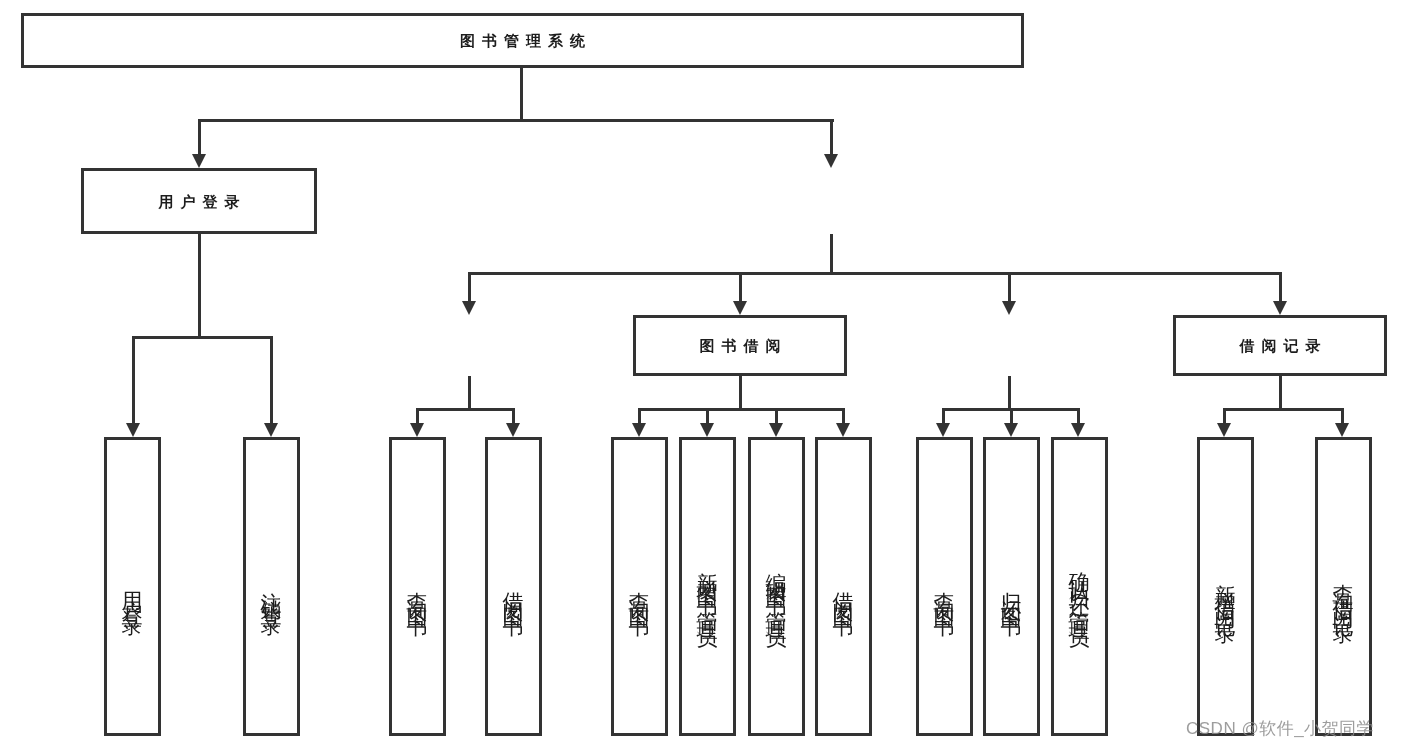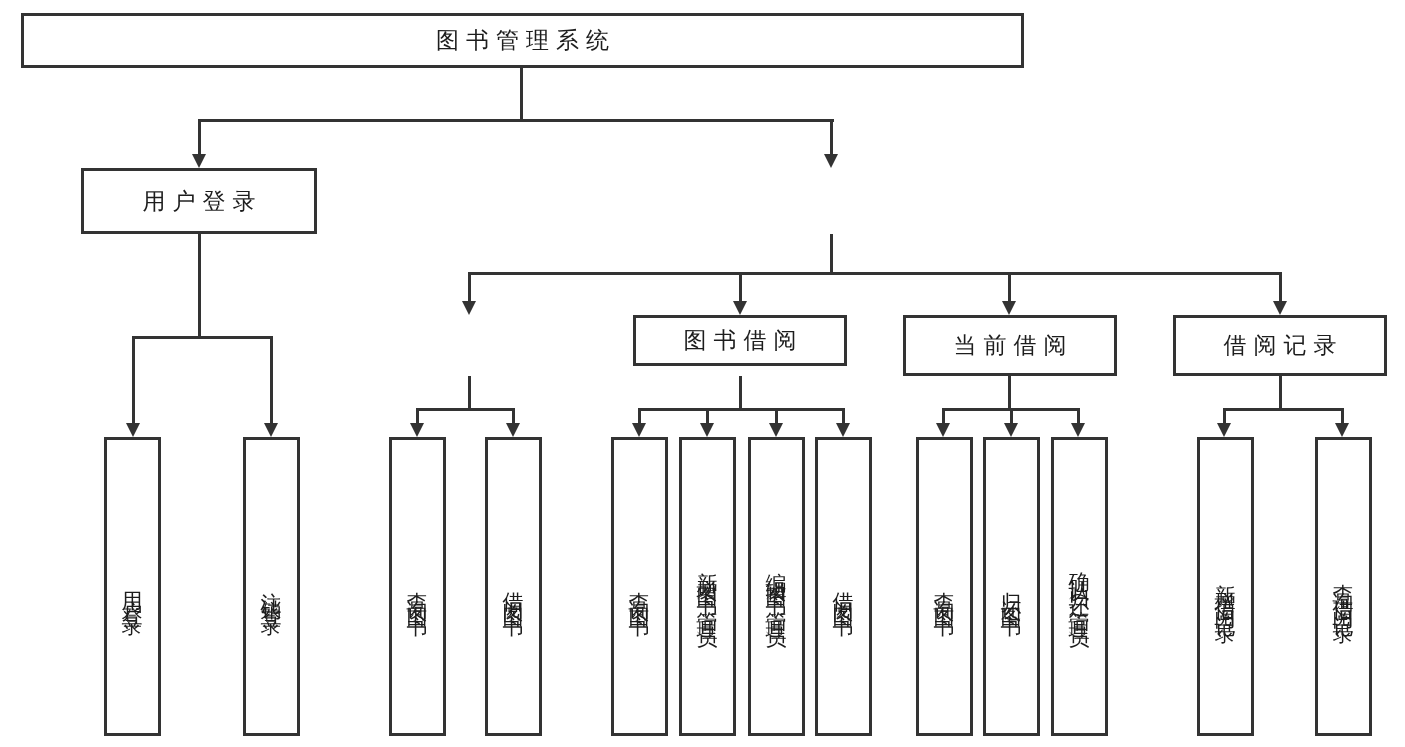--- a/index.html
+++ b/index.html
@@ -5,22 +5,22 @@
   html,body{margin:0;padding:0;background:#fff;}
   .canvas{
     position:relative;width:1405px;height:747px;background:#ffffff;
     font-family:"Liberation Sans",sans-serif;overflow:hidden;
   }
   .hnode{
     position:absolute;box-sizing:border-box;border:3px solid #333333;background:#ffffff;
     display:flex;align-items:center;justify-content:center;
   }
   .hnode span{
-    font-size:23px;color:#1d1d1d;letter-spacing:7px;margin-right:-7px;
-    white-space:nowrap;line-height:1;
+    font-size:15px;color:#1d1d1d;letter-spacing:7px;margin-right:-7px;
+    white-space:nowrap;line-height:1;font-weight:bold;
   }
   .vnode{
     position:absolute;box-sizing:border-box;border:3px solid #333333;background:#ffffff;
     width:57px;height:299px;top:437px;
     display:flex;align-items:center;justify-content:center;
   }
   .vnode span{
     writing-mode:vertical-rl;text-orientation:mixed;
     font-size:21px;color:#1d1d1d;letter-spacing:8px;margin-bottom:-8px;
     line-height:1;white-space:nowrap;
@@ -42,25 +42,22 @@
 <div class="canvas">
 
   <div class="hnode" style="left:21px;top:13px;width:1003px;height:55px">
     <span>图书管理系统</span>
   </div>
 
   <div class="hnode" style="left:81px;top:168px;width:236px;height:66px">
     <span>用户登录</span>
   </div>
 
-  <div class="hnode" style="left:633px;top:315px;width:214px;height:51px">
+  <div class="hnode" style="left:633px;top:315px;width:214px;height:61px">
     <span>图书借阅</span>
-  </div>
-  <div class="hnode" style="left:903px;top:315px;width:214px;height:61px">
-    <span>当前借阅</span>
   </div>
   <div class="hnode" style="left:1173px;top:315px;width:214px;height:61px">
     <span>借阅记录</span>
   </div>
 
   <div class="vnode" style="left:104px">
     <span>用户登录</span>
   </div>
   <div class="vnode" style="left:243px">
     <span>注销登录</span>
@@ -156,13 +153,14 @@
   <div class="ah" style="left:1004px;top:423px"></div>
   <div class="line" style="left:1077px;top:408px;width:3px;height:15px"></div>
   <div class="ah" style="left:1071px;top:423px"></div>
 
   <div class="line" style="left:1223px;top:408px;width:121px;height:3px"></div>
   <div class="line" style="left:1223px;top:408px;width:3px;height:15px"></div>
   <div class="ah" style="left:1217px;top:423px"></div>
   <div class="line" style="left:1341px;top:408px;width:3px;height:15px"></div>
   <div class="ah" style="left:1335px;top:423px"></div>
 
+  <div class="watermark">CSDN @软件_小贺同学</div>
 </div>
 
 </body></html>

